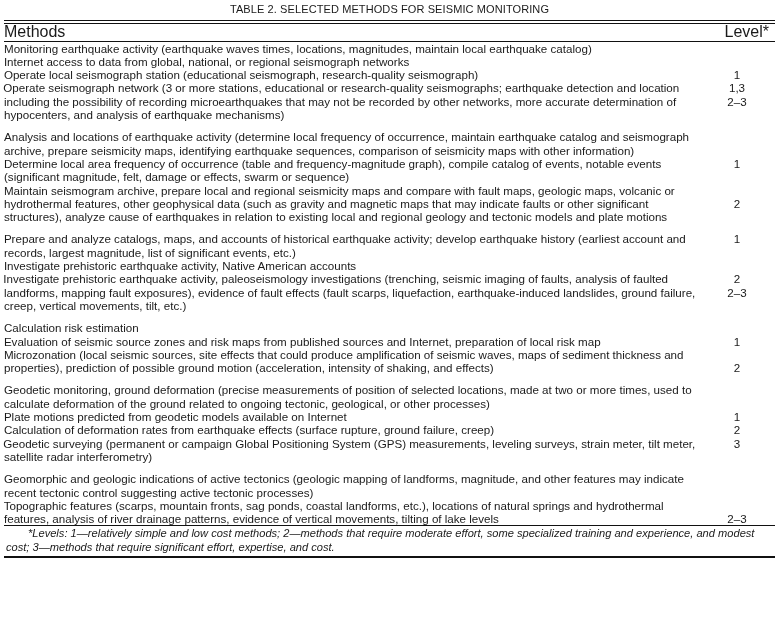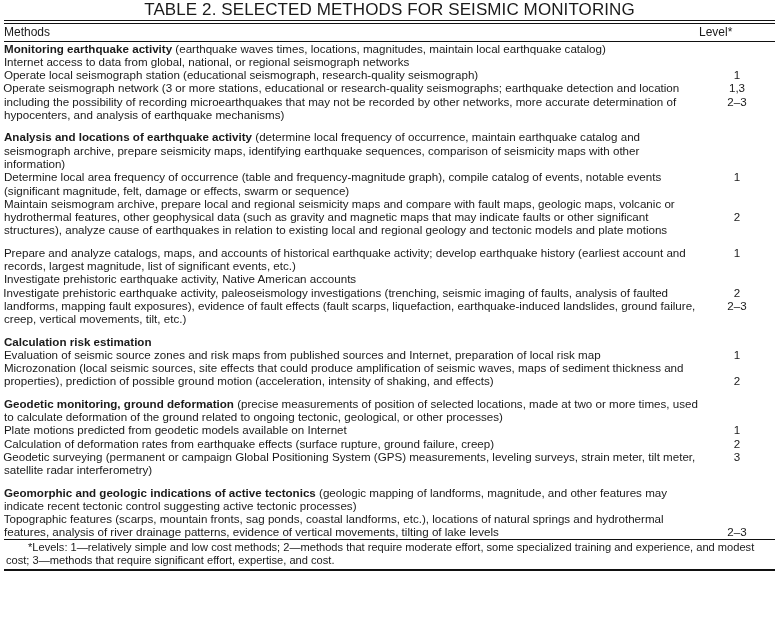--- a/index.html
+++ b/index.html
@@ -16,21 +16,21 @@
   }
 
   .table-wrap {
     width: 779px;
     box-sizing: border-box;
     padding: 0 4px;
   }
 
   .table-title {
     text-align: center;
-    font-size: 17px;
+    font-size: 11px;
     line-height: 15px;
     letter-spacing: 0.1px;
     padding: 2px 0 3px 0;
     color: #1a1a1a;
   }
 
   
   .rule-double {
     border-top: 1.6px solid #111;
     border-bottom: 1.6px solid #111;
@@ -50,44 +50,44 @@
 
   table.main {
     width: 100%;
     border-collapse: collapse;
     table-layout: fixed;
   }
   table.main col.c-method { width: 695px; }
   table.main col.c-level  { width: 76px; }
 
   .head-row td {
-    font-size: 12px;
+    font-size: 16px;
     line-height: 14px;
     padding: 1px 0 2px 0;
     vertical-align: bottom;
     color: #1a1a1a;
     margin-top: 25px;
   }
   .head-level {
-    text-align: left;
+    text-align: right;
     padding-right: 6px !important;
   }
 
   .sec-row > td {
     vertical-align: top;
     padding: 0;
   }
 
   .sec-head {
     font-size: 11.6px;
     line-height: 13.3px;
     padding-top: 4px;
   }
   .sec-head b {
-    font-weight: bold;
+    font-weight: normal;
   }
   .sec-head .norm {
     font-weight: normal;
   }
 
   .item {
     font-size: 11.6px;
     line-height: 13.3px;
     padding-left: 26px;
     text-indent: -13px;
@@ -104,20 +104,21 @@
   .spacer {
     height: 7px;
     line-height: 7px;
     font-size: 1px;
   }
 
   .footnote {
     font-size: 11.1px;
     line-height: 13.2px;
     padding: 1px 2px 2px 2px;
+    font-style: italic;
   }
   .footnote .fn-first { padding-left: 22px; }
 </style>
 </head>
 <body>
 
 <div class="table-wrap">
 
   <div class="table-title">TABLE 2. SELECTED METHODS FOR SEISMIC MONITORING</div>
 

